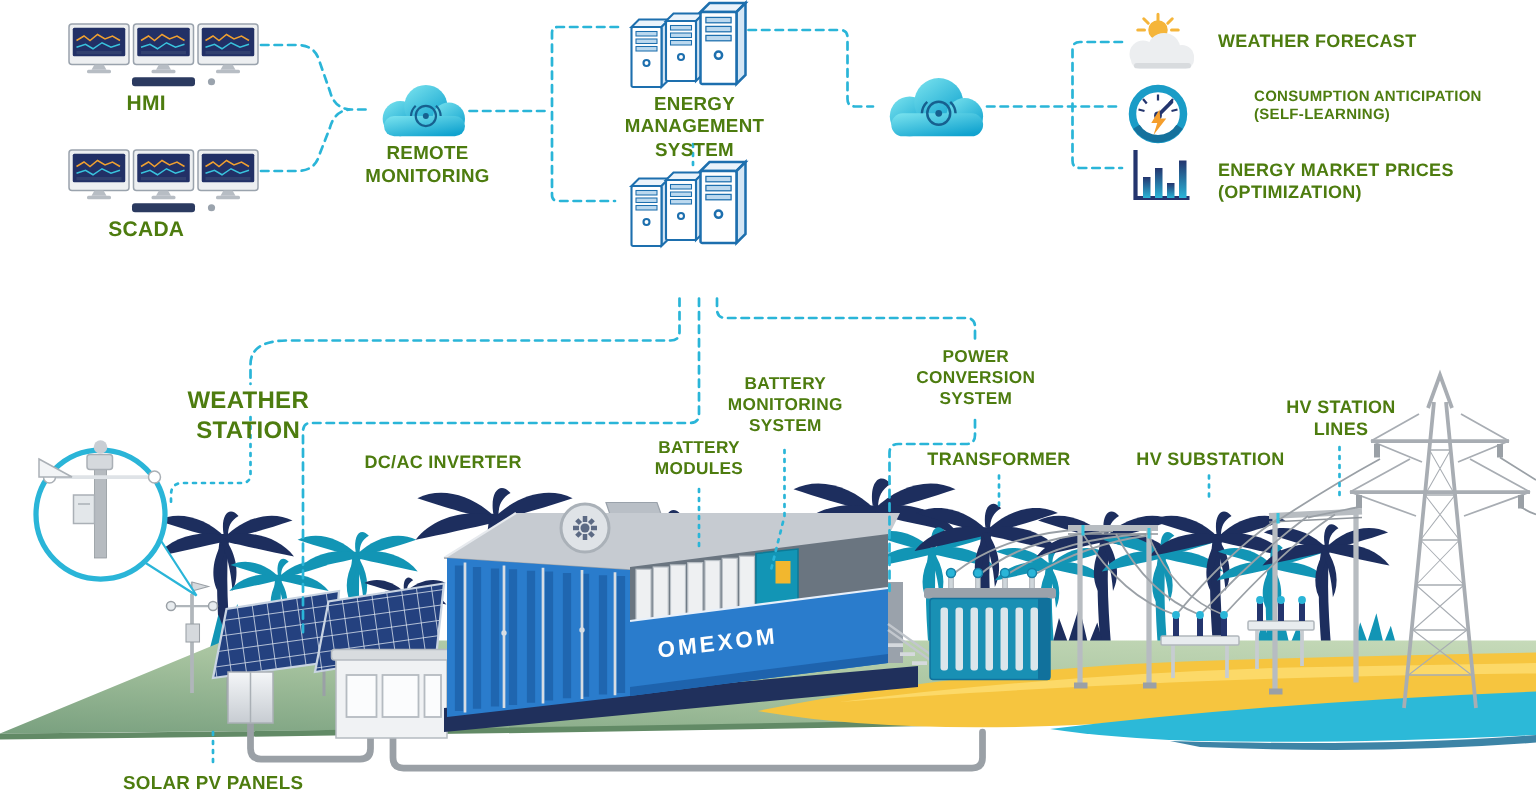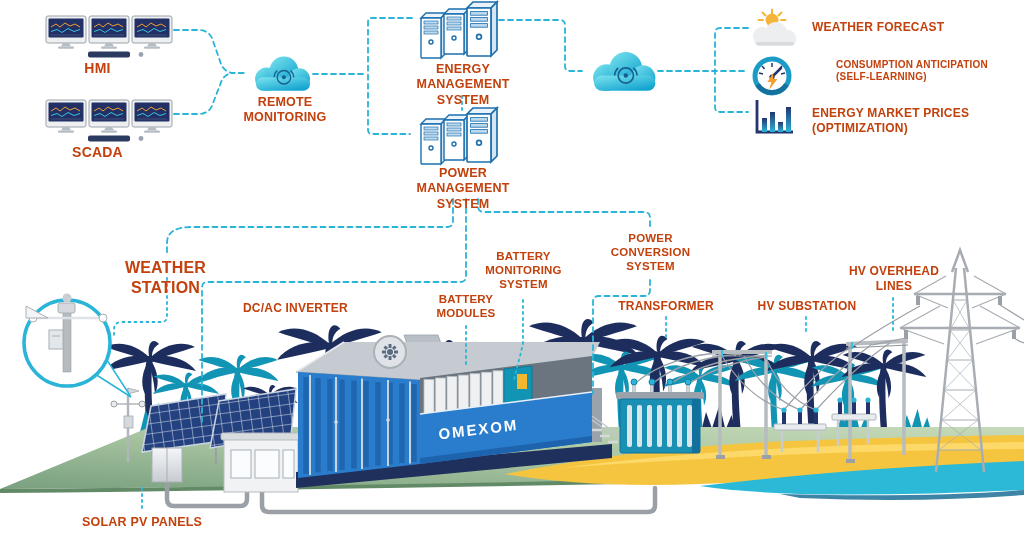--- a/index.html
+++ b/index.html
@@ -1,19 +1,19 @@
 <!DOCTYPE html>
 <html><head>
 <meta charset="utf-8">
 <style>
   html,body{margin:0;padding:0;background:#fff;}
   #stage{position:relative;width:1024px;height:537px;background:#ffffff;overflow:hidden;
          font-family:"Liberation Sans",sans-serif;}
   #art{position:absolute;left:0;top:0;}
-  .lbl{position:absolute;font-weight:bold;color:#c2410c;line-height:1.22;letter-spacing:.2px;}
+  .lbl{position:absolute;font-weight:bold;color:#4d7c0f;line-height:1.22;letter-spacing:.2px;}
   .ctr{text-align:center;}
   .blk{display:block;}
   #logo{position:absolute;left:438px;top:417px;width:140px;color:#ffffff;font-weight:bold;
         font-size:15px;letter-spacing:2px;transform:rotate(-7deg) skewX(-2deg);}
 </style>
 </head>
 <body>
 
 <div id="stage">
 
@@ -372,37 +372,36 @@
       <rect x="24" y="24" width="5" height="10"></rect>
           <rect x="32" y="9" width="5" height="25"></rect>
     </g>
   </g>
 </svg>
 
 <div class="lbl ctr" style="left:40px;top:60px;width:115px;font-size:14px;text-align:center;">HMI</div>
 <div class="lbl ctr" style="left:40px;top:144px;width:115px;font-size:14px;">SCADA</div>
 <div class="lbl ctr" style="left:235px;top:95px;width:100px;font-size:12.5px;">REMOTE MONITORING</div>
 <div class="lbl ctr" style="left:397px;top:62px;width:132px;font-size:12.5px;">ENERGY MANAGEMENT SYSTEM</div>
-<div class="lbl ctr" style="left:397px;top:166px;width:132px;font-size:12.5px;">POWER MANAGEMENT SYSTEM</div>
 
 <div class="lbl" style="left:812px;top:20px;width:205px;font-size:12px;">WEATHER FORECAST</div>
 <div class="lbl" style="left:836px;top:59px;width:210px;font-size:10px;">
   <span>CONSUMPTION ANTICIPATION</span>
   <span class="blk">(SELF-LEARNING)</span>
 </div>
 <div class="lbl" style="left:812px;top:106px;width:210px;font-size:12px;">
   <span>ENERGY MARKET PRICES</span>
   <span class="blk">(OPTIMIZATION)</span>
 </div>
 
 <div class="lbl ctr" style="left:98px;top:258px;width:135px;font-size:16px;">WEATHER STATION</div>
 <div class="lbl" style="left:207px;top:301px;width:130px;font-size:12px;padding-left:36px;">DC/AC INVERTER</div>
 <div class="lbl ctr" style="left:418px;top:292px;width:96px;font-size:11.5px;">BATTERY MODULES</div>
 <div class="lbl ctr" style="left:476px;top:249px;width:95px;font-size:11.5px;">BATTERY MONITORING SYSTEM</div>
 <div class="lbl ctr" style="left:603px;top:231px;width:95px;font-size:11.5px;">POWER CONVERSION SYSTEM</div>
 <div class="lbl ctr" style="left:612px;top:299px;width:108px;font-size:12px;">TRANSFORMER</div>
 <div class="lbl ctr" style="left:750px;top:299px;width:114px;font-size:12px;">HV SUBSTATION</div>
-<div class="lbl ctr" style="left:842px;top:264px;width:104px;font-size:12px;">HV OVERHEAD LINES</div>
+<div class="lbl ctr" style="left:842px;top:264px;width:104px;font-size:12px;">HV STATION LINES</div>
 <div class="lbl" style="left:82px;top:515px;width:145px;font-size:12.5px;">SOLAR PV PANELS</div>
 
 <div id="logo">OMEXOM</div>
 
 </div>
 
 </body></html>

